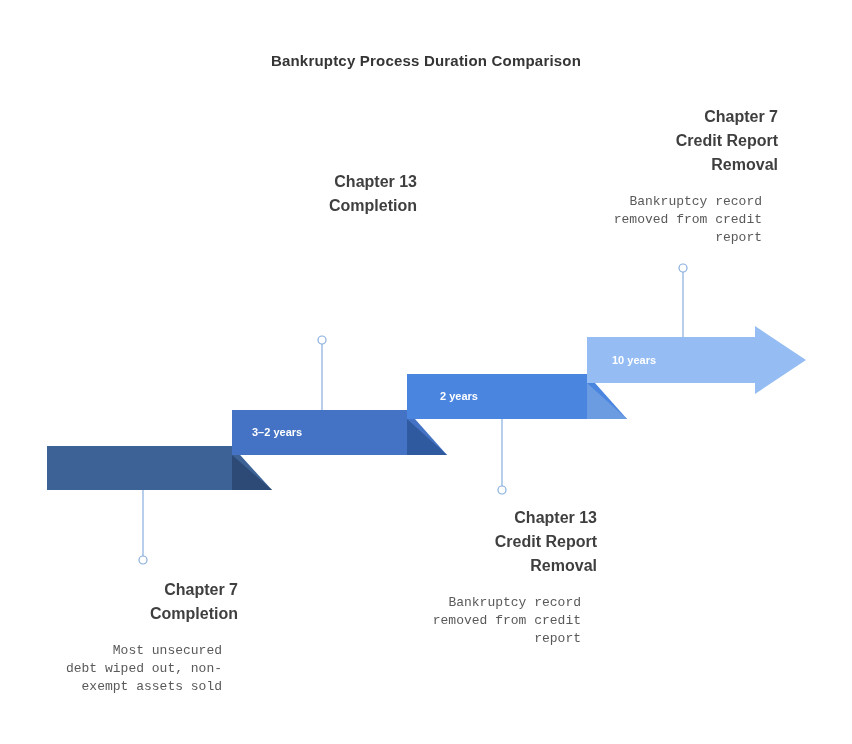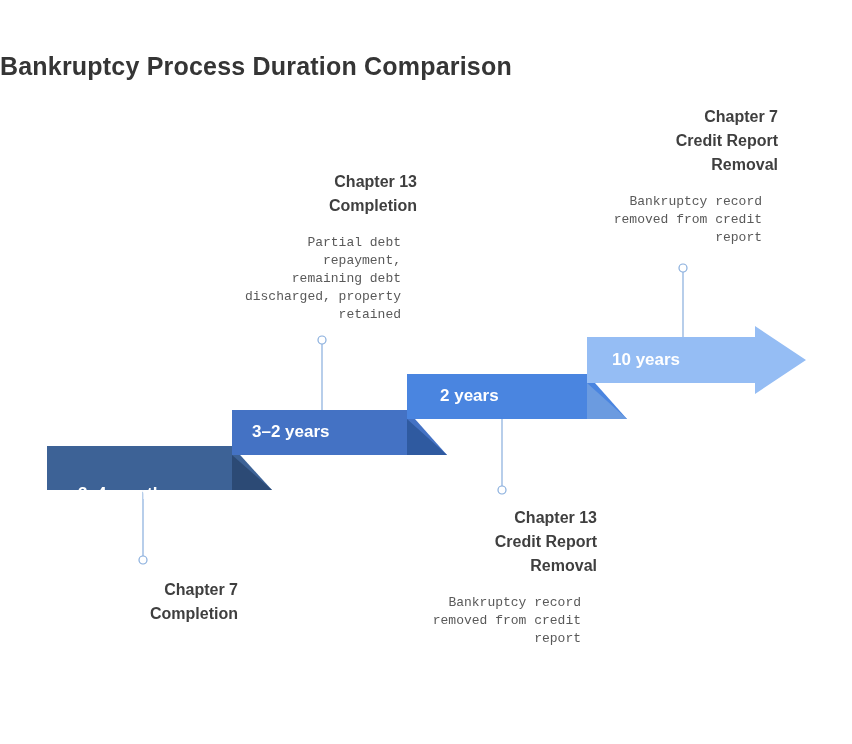--- a/index.html
+++ b/index.html
@@ -2,26 +2,26 @@
 <html><head>
 <meta charset="utf-8">
 <style>
   html,body { margin:0; padding:0; background:#ffffff; }
   .stage {
     position:relative; width:852px; height:744px; background:#ffffff;
     font-family:"Liberation Sans", sans-serif; overflow:hidden;
   }
   .layer { position:absolute; left:0; top:0; }
   .title {
-    position:absolute; left:0; right:0; top:52px; text-align:left;
-    font-size:25px; font-weight:bold; color:#353535; letter-spacing:0.2px;
+    position:absolute; left:0; right:0; top:52px; text-align:center;
+    font-size:15px; font-weight:bold; color:#353535; letter-spacing:0.2px;
   }
   .band-label {
     position:absolute; height:20px; line-height:20px;
-    color:#ffffff; font-weight:bold; font-size:17px; white-space:nowrap;text-align:center;
+    color:#ffffff; font-weight:bold; font-size:11px; white-space:nowrap;text-align:center;
   }
   .callout { position:absolute; width:190px; text-align:right; }
   .callout .heading {
     margin:0 0 13px 0; font-size:16px; font-weight:bold; line-height:1.5;
     color:#3f3f3f; white-space:pre-line;
   }
   .callout .desc {
     margin:16px; font-size:13px; line-height:1.38; color:#595959; white-space:pre-line;font-family:Liberation Mono, monospace;
   }
 </style>
@@ -62,30 +62,28 @@
   <div class="title">Bankruptcy Process Duration Comparison</div>
 
   <div class="band-label" style="left:78px;  top:484px;">3–4 months</div>
   <div class="band-label" style="left:252px; top:422px;">3–2 years</div>
   <div class="band-label" style="left:440px; top:386px;">2 years</div>
   <div class="band-label" style="left:612px; top:350px;">10 years</div>
 
   <div class="callout" style="left:48px; top:578px;">
     <div class="heading">Chapter 7
 Completion</div>
+    <div class="desc">Most unsecured
+debt wiped out, non-
+exempt assets sold</div>
   </div>
 
   <div class="callout" style="left:227px; top:170px;">
     <div class="heading">Chapter 13
 Completion</div>
-    <div class="desc">Partial debt
-repayment,
-remaining debt
-discharged, property
-retained</div>
   </div>
 
   <div class="callout" style="left:407px; top:506px;">
     <div class="heading">Chapter 13
 Credit Report
 Removal</div>
     <div class="desc">Bankruptcy record
 removed from credit
 report</div>
   </div>

